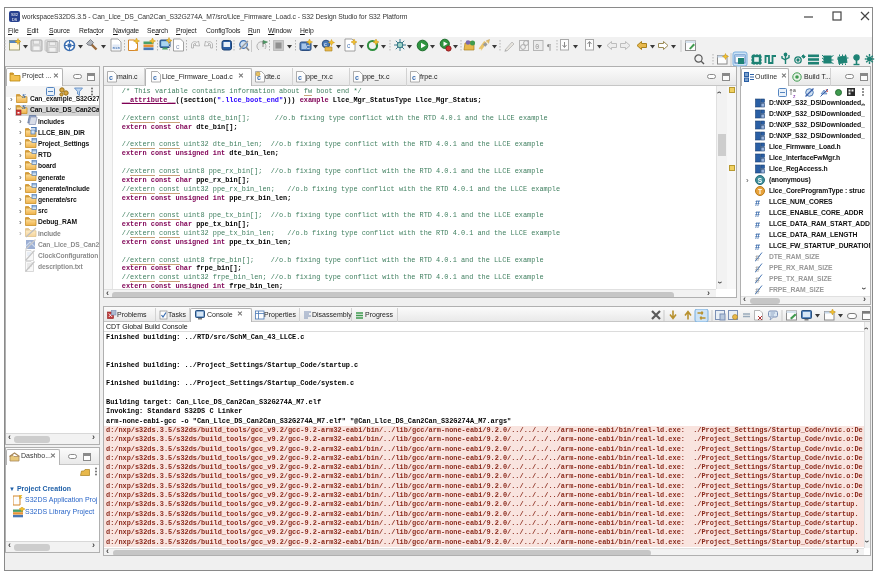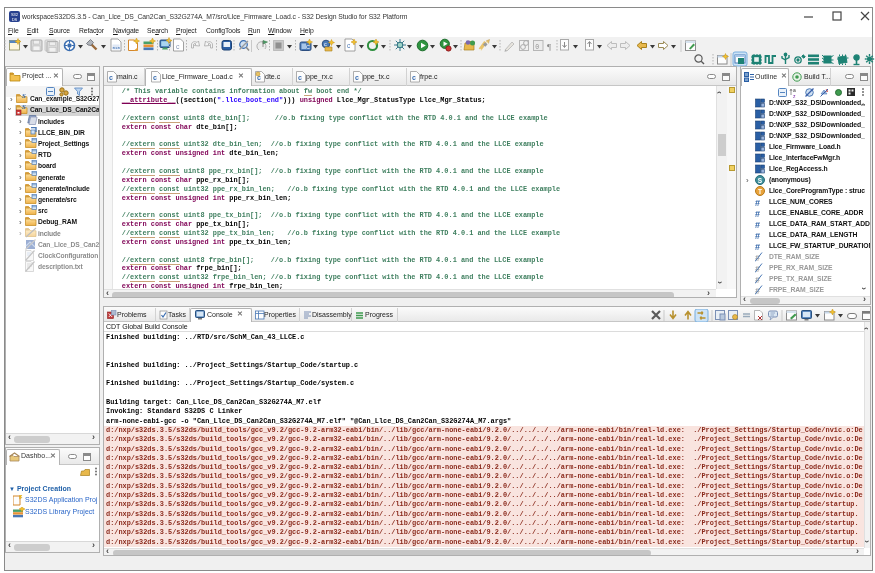--- a/index.html
+++ b/index.html
@@ -8,21 +8,21 @@
 .abs{position:absolute;}
 #win{position:absolute;left:4px;top:7px;width:869px;height:564px;border:1px solid #8a8a8a;background:#f0f0f0;}
 .mono{font-family:"Liberation Mono",monospace;}
 .tabbar{background:linear-gradient(#fbfbfb,#e9e9e9);}
 .seltab{background:#fff;border:1px solid #b4b4b4;border-bottom:none;border-radius:2px 2px 0 0;}
 .minbtn{width:9px;height:5px;border:1px solid #8a8a8a;border-radius:2.5px;background:#fdfdfd;}
 .maxbtn{width:8px;height:8px;border:1px solid #8a8a8a;background:#fdfdfd;}
 .maxbtn:before{content:"";display:block;height:1.5px;background:#8a8a8a;}
 .closex{color:#777;font-size:7px;font-weight:bold;}
 .kw{color:#7f0055;font-weight:bold;}
-.cm{color:#3f7f5f;font-weight:bold;}
+.cm{color:#3f7f5f;font-weight:normal;}
 .str{color:#2a00ff;}
 .u{border-bottom:1px solid #caa27a;}
 pre{margin:0;}
 .thumbv{background:#cdcdcd;}
 .track{background:#f2f2f2;}
 .arr{color:#4a4a4a;font-size:9px;line-height:7px;font-weight:bold;}
 .trow{position:absolute;left:0;width:93px;height:11px;}
 .tex{position:absolute;top:0.5px;font-size:8px;color:#4a4a4a;line-height:10px;}
 .tlab{position:absolute;top:1.2px;font-size:6.7px;color:#111;white-space:nowrap;font-weight:bold;letter-spacing:-0.1px;}
 .tico{position:absolute;top:-1px;}
@@ -633,21 +633,21 @@
  <div class="etab" style="left:303px;width:46px;border-right:none;">
       <svg class="eico">
         <use href="#cfile"></use>
       </svg>
       <span class="etx" style="left:13px;">frpe.c</span>
     </div>
  <div class="abs minbtn" style="left:603px;top:7px;"></div>
  <div class="abs maxbtn" style="left:618px;top:6px;"></div>
  <div class="abs" style="left:0;top:19px;width:9px;height:203px;background:#f6f6f6;border-right:1px solid #e4e4e4;"></div>
  <pre class="abs mono" style="left:17.8px;top:20.2px;font-size:6.9px;line-height:8.86px;color:#000;font-weight:bold;"><span class="cm">/* This variable contains information about <span class="u">fw</span> boot end */</span>
-<span class="kw" style="text-decoration:underline;">__attribute__</span>((section(<span class="str">".llce_boot_end"</span>))) <span class="kw">unsigned</span> Llce_Mgr_StatusType Llce_Mgr_Status;
+<span class="kw" style="text-decoration:underline;">__attribute__</span>((section(<span class="str">".llce_boot_end"</span>))) <span class="kw">example</span> Llce_Mgr_StatusType Llce_Mgr_Status;
 
 <span class="cm">//<span class="u">extern</span> <span class="u">const</span> uint8 dte_bin[];      //o.b fixing type conflict with the RTD 4.0.1 and the LLCE example</span>
 <span class="kw">extern const char</span> dte_bin[];
 
 <span class="cm">//<span class="u">extern</span> <span class="u">const</span> uint32 dte_bin_len;  //o.b fixing type conflict with the RTD 4.0.1 and the LLCE example</span>
 <span class="kw">extern const unsigned int</span> dte_bin_len;
 
 <span class="cm">//<span class="u">extern</span> <span class="u">const</span> uint8 ppe_rx_bin[];  //o.b fixing type conflict with the RTD 4.0.1 and the LLCE example</span>
 <span class="kw">extern const char</span> ppe_rx_bin[];
 <span class="cm">//<span class="u">extern</span> <span class="u">const</span> uint32 ppe_rx_bin_len;   //o.b fixing type conflict with the RTD 4.0.1 and the LLCE example</span>

